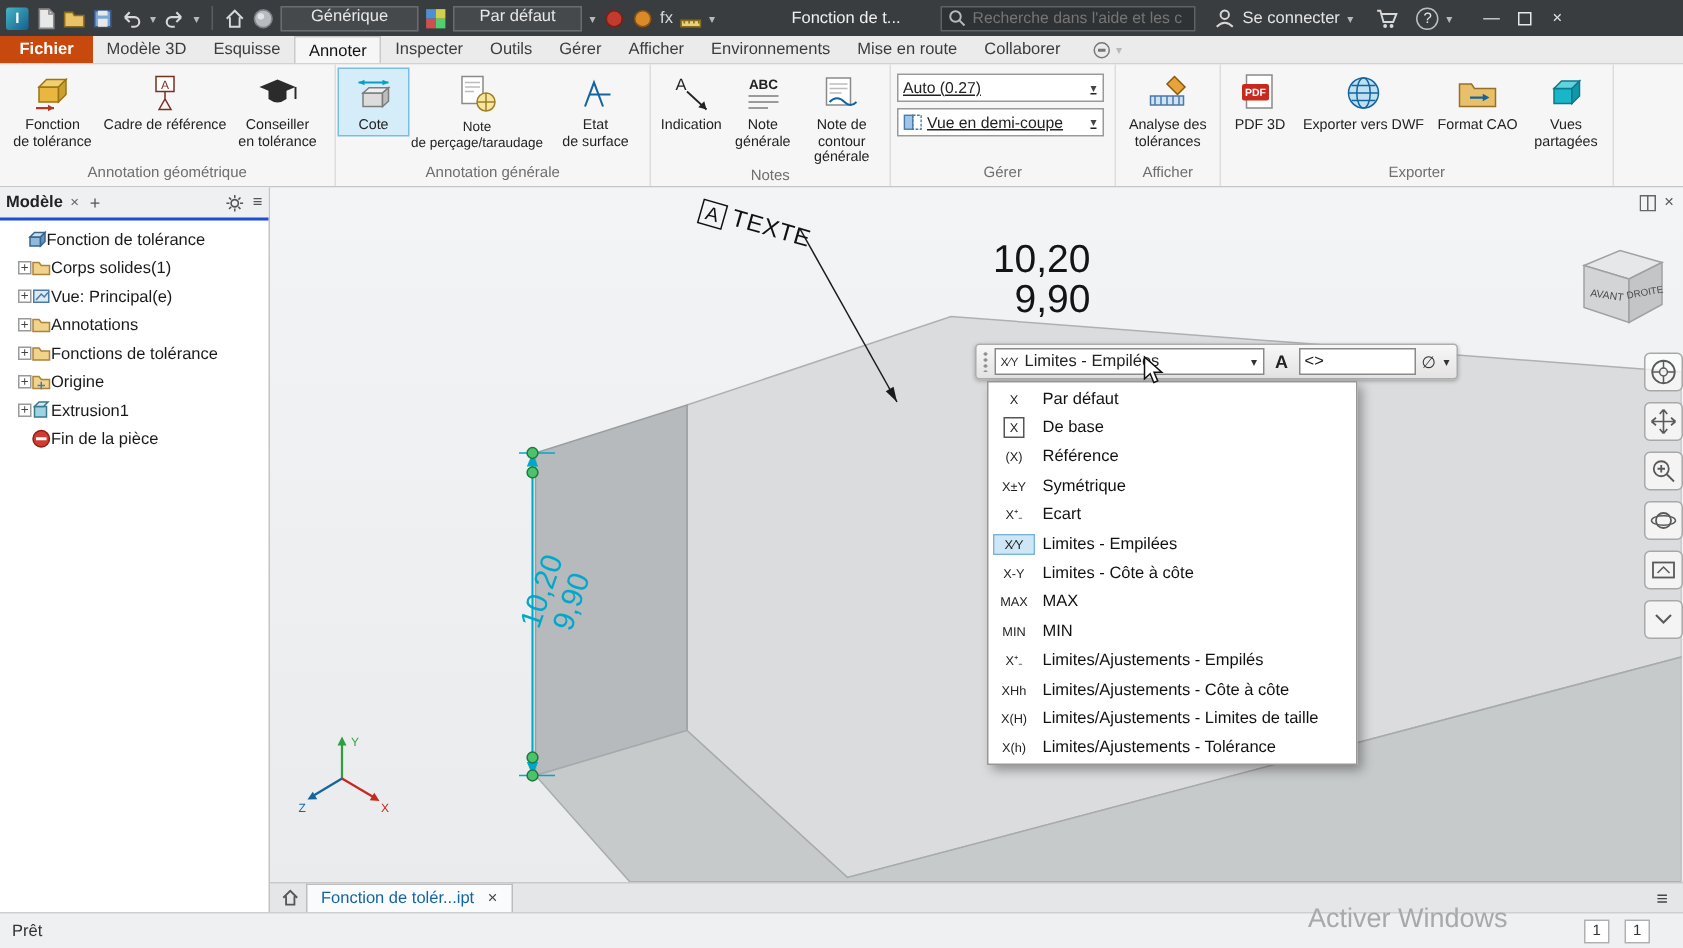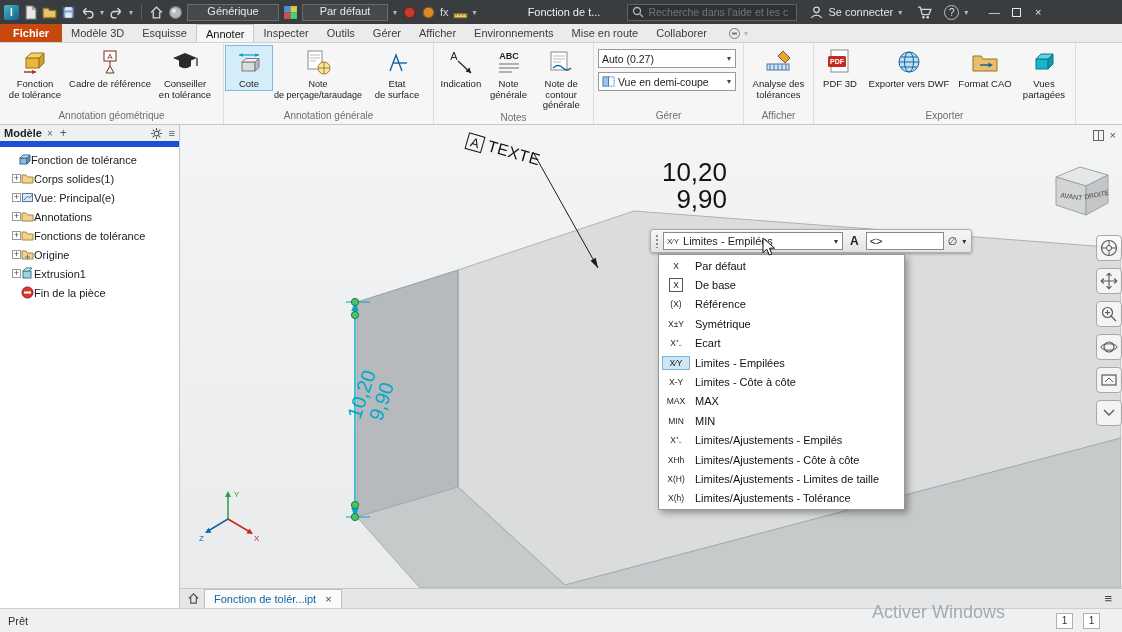--- a/index.html
+++ b/index.html
@@ -33,27 +33,27 @@
 
   
   .ribbon { position:absolute; top:43px; left:0; width:1122px; height:82px; background:#f6f6f6; border-bottom:1px solid #c6c6c6; display:flex; }
   .panel { border-right:1px solid #ddd; display:flex; flex-direction:column; flex:none; }
   .pbody { flex:1; display:flex; align-items:flex-start; padding:3px 2px 0 2px; }
   .plabel { height:15px; line-height:14px; font-size:10px; color:#6e6e6e; text-align:center; }
   .rbtn { width:66px; display:flex; flex-direction:column; align-items:center; text-align:center; font-size:9.5px; color:#222; padding-top:1px; line-height:10.5px; cursor:default; }
   .rbtn .ric { width:30px; height:30px; margin-bottom:2px; flex:none; }
   .rbtn.sel { background:#d5ecf9; outline:1px solid #79bde4; }
   .gerer-col { display:flex; flex-direction:column; gap:4px; padding:6px 4px 0 4px; }
-  .combo { width:138px; height:19px; background:#fff; border:1px solid #9a9a9a; display:flex; align-items:center; font-size:10.5px; padding:0 3px; gap:3px; color:#222; }
+  .combo { width:138px; height:19px; background:#fff; border:1px solid #9a9a9a; display:flex; align-items:center; font-size:10.5px; padding:0 3px; gap:3px; color:#222;text-decoration:underline; }
   .combo .tcaret { margin-left:auto; color:#444; }
 
   
   .main { position:absolute; top:125px; left:0; width:1122px; height:483px; display:flex; }
   .browser { width:180px; background:#fff; border-right:1px solid #c4c4c4; display:flex; flex-direction:column; flex:none; }
-  .bhead { height:22px; background:#eef0f1; border-bottom:6px solid #1d4ed8; display:flex; align-items:center; padding:0 4px; gap:5px; color:#333; }
+  .bhead { height:22px; background:#eef0f1; border-bottom:2px solid #1d4ed8; display:flex; align-items:center; padding:0 4px; gap:5px; color:#333; }
   .bhead .btab { font-size:11px; font-weight:bold; color:#222; }
   .bhead .bx { color:#666; font-size:10px; }
   .bhead .bplus { color:#555; font-size:12px; margin-left:2px; }
   .bhead .bright { margin-left:auto; display:flex; gap:6px; align-items:center; color:#555; }
   .tree { padding-top:3px; color:#1a1a1a; }
   .trow { height:19px; display:flex; align-items:center; padding-left:12px; white-space:nowrap; }
   .trow.root { padding-left:18px; }
   .exp { width:9px; height:9px; border:1px solid #9a9a9a; background:#fff; font-size:9px; line-height:7px; text-align:center; color:#444; flex:none; }
   .expspace { width:9px; flex:none; }
   .tico { width:13px; height:13px; flex:none; }

